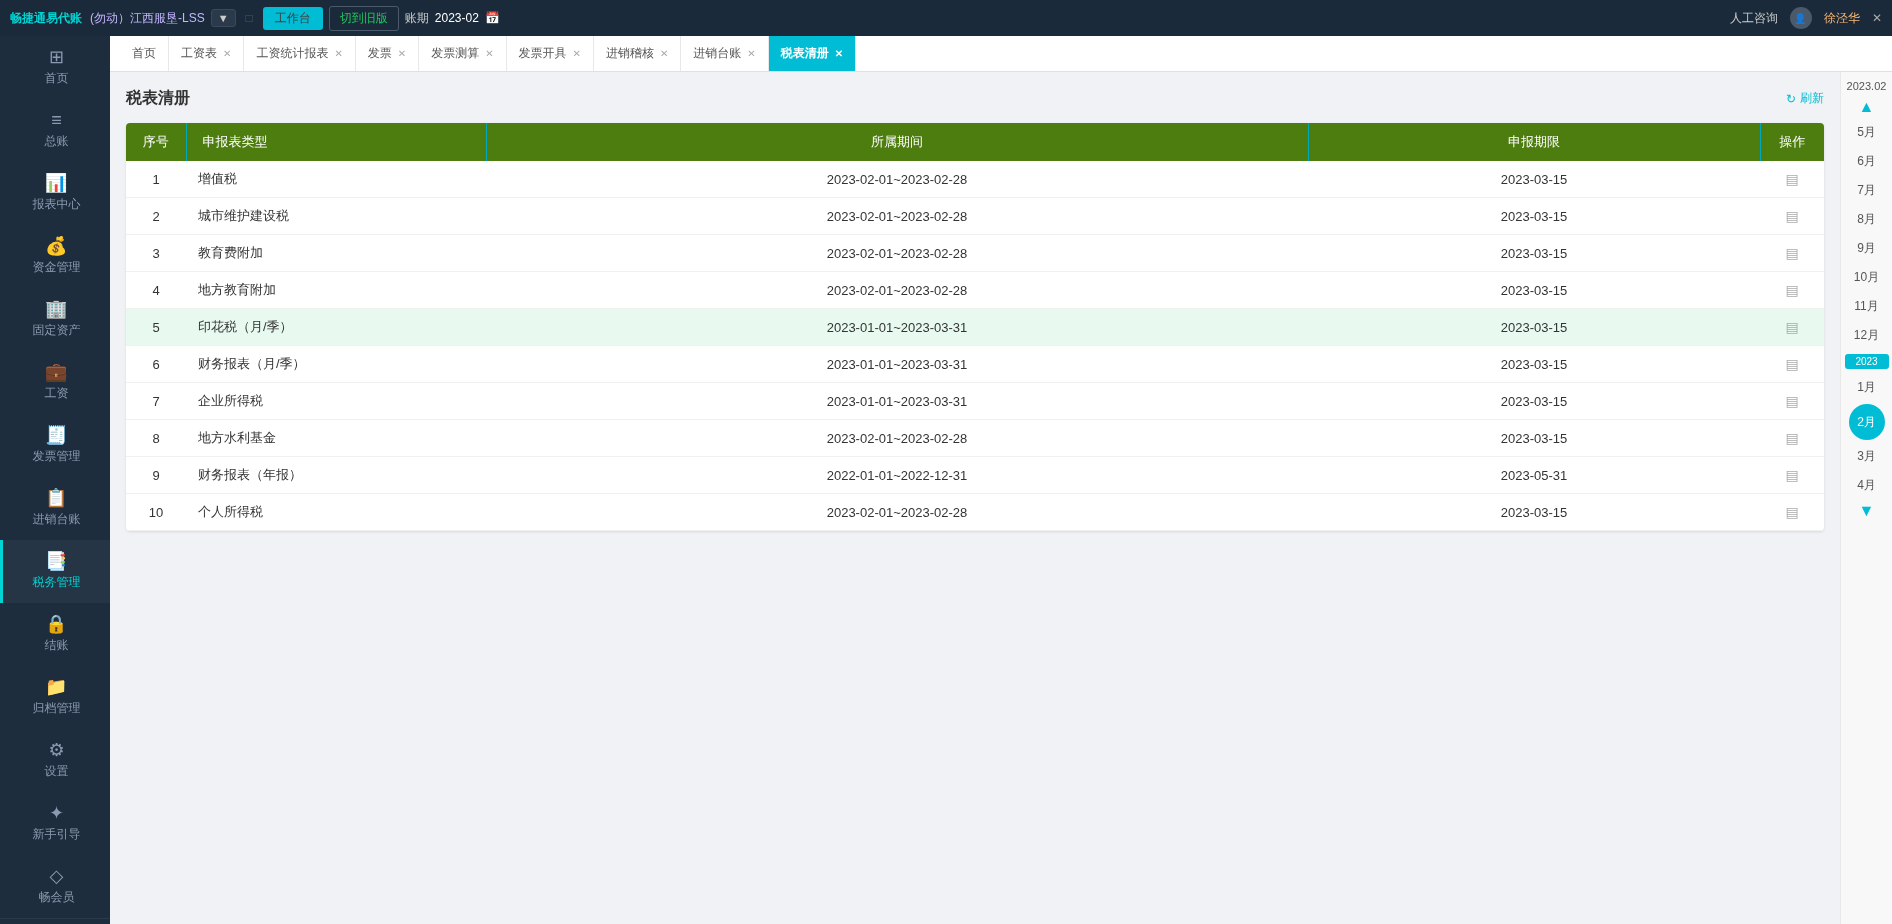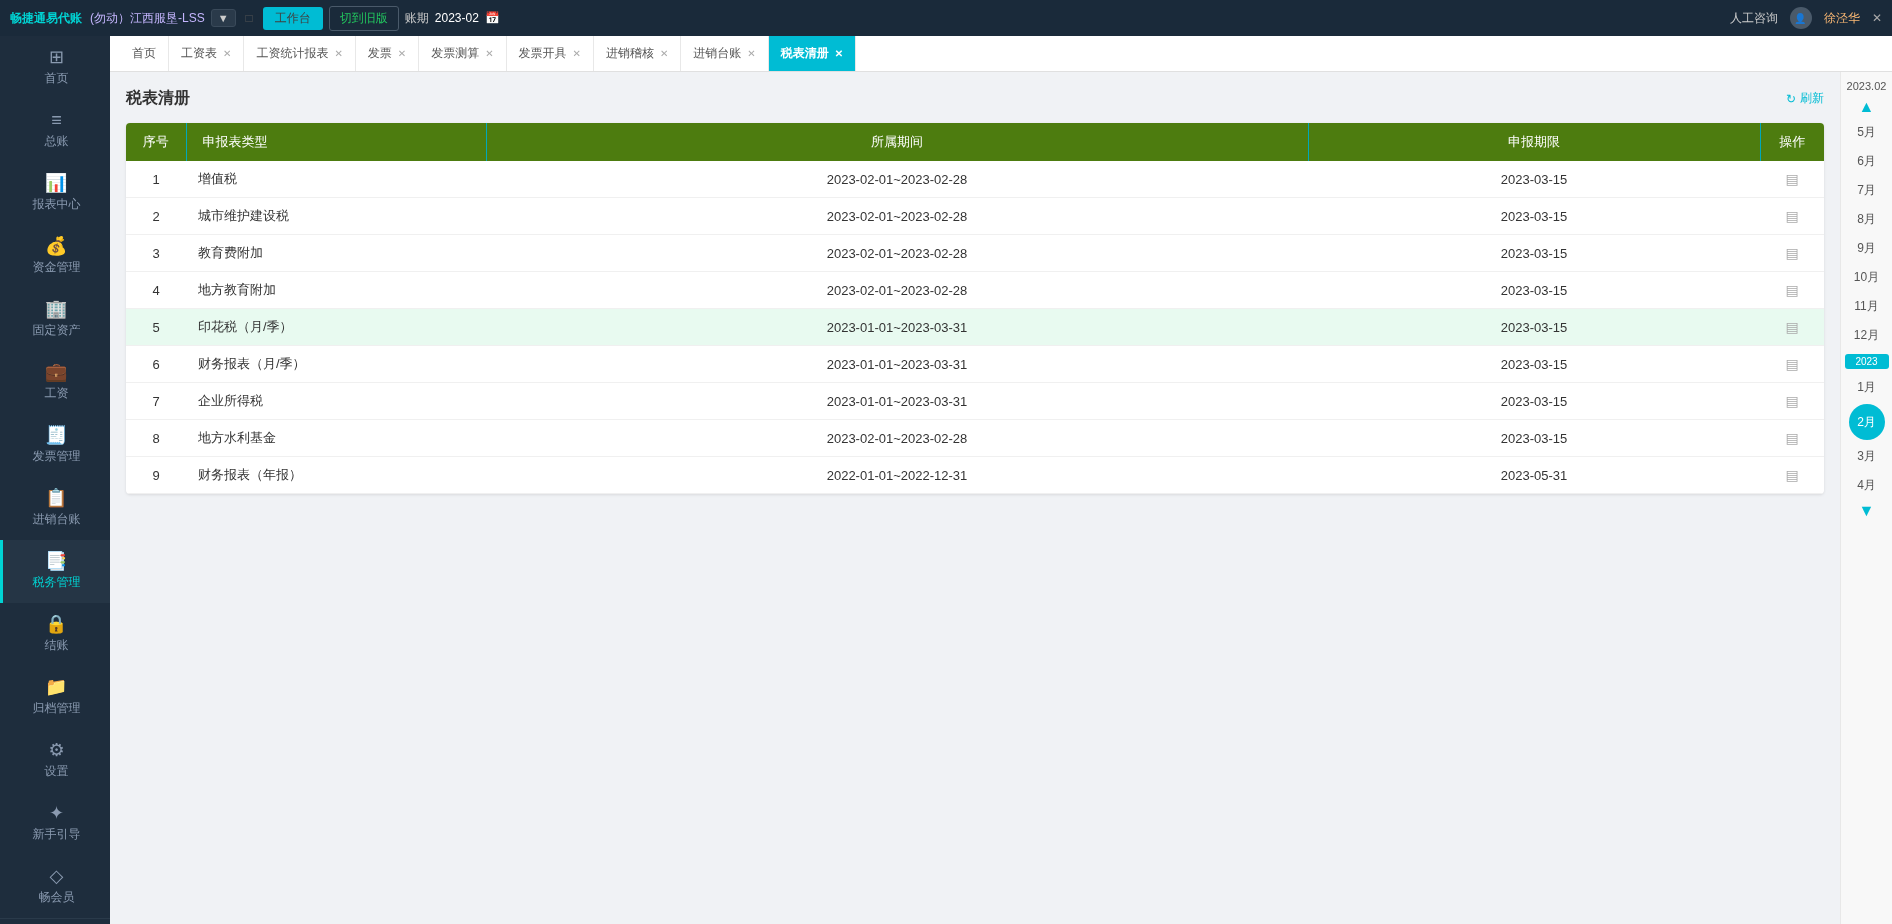--- a/index.html
+++ b/index.html
@@ -464,20 +464,27 @@
     <td>2023-03-15</td>
     <td><span class="action-icon">▤</span></td>
   </tr>
               <tr>
     <td>9</td>
     <td class="text-left">财务报表（年报）</td>
     <td>2022-01-01~2022-12-31</td>
     <td>2023-05-31</td>
     <td><span class="action-icon">▤</span></td>
   </tr>
+              <tr>
+    <td>10</td>
+    <td class="text-left">个人所得税</td>
+    <td>2023-02-01~2023-02-28</td>
+    <td>2023-03-15</td>
+    <td><span class="action-icon">▤</span></td>
+  </tr>
             </tbody>
         </table>
       </div>
 
       <div class="calendar-panel">
         <div style="font-size:11px;color:#555;padding:4px 2px;text-align:center;white-space:nowrap;">2023.02</div>
         <div class="cal-up-btn">▲</div>
 
         <div class="cal-month">5月</div>
         <div class="cal-month">6月</div>

